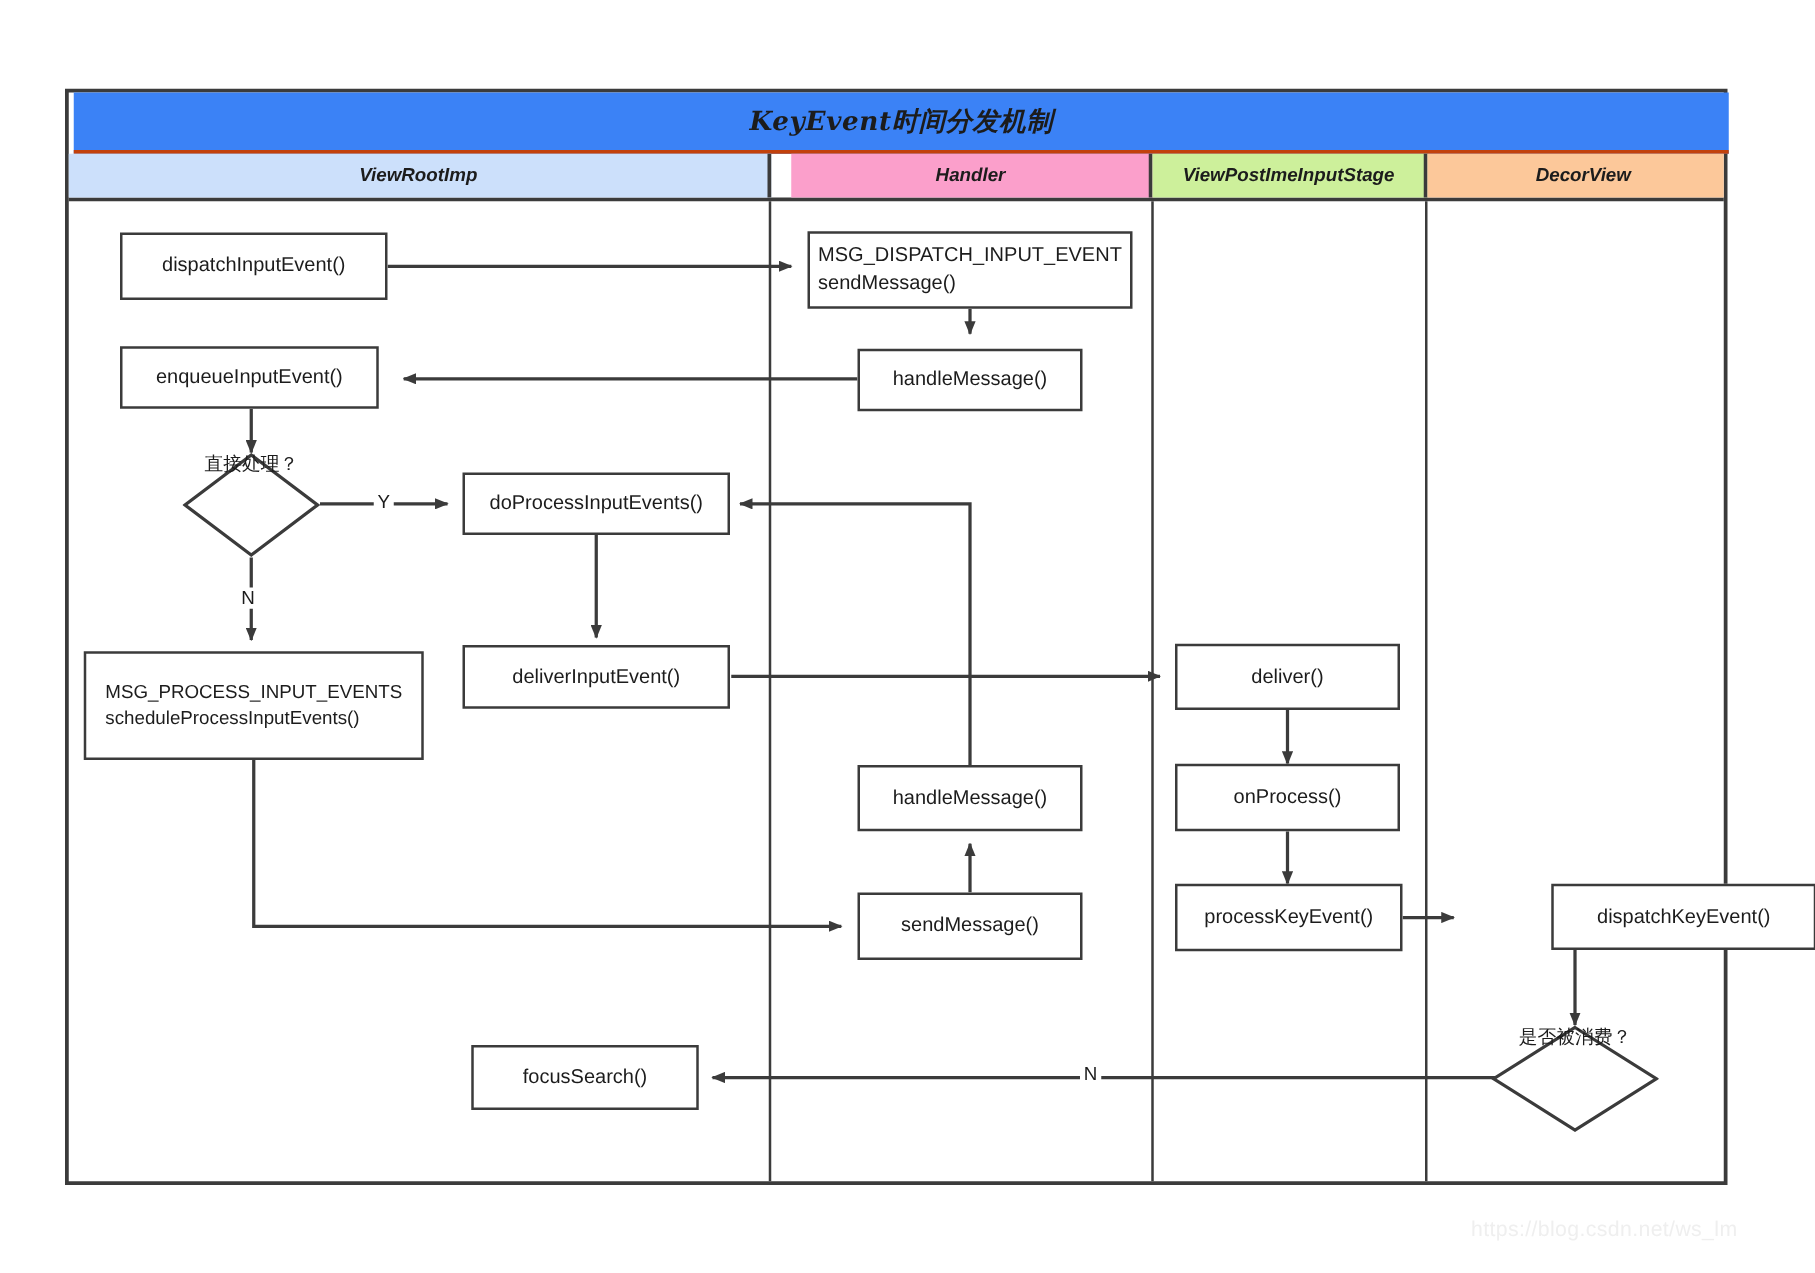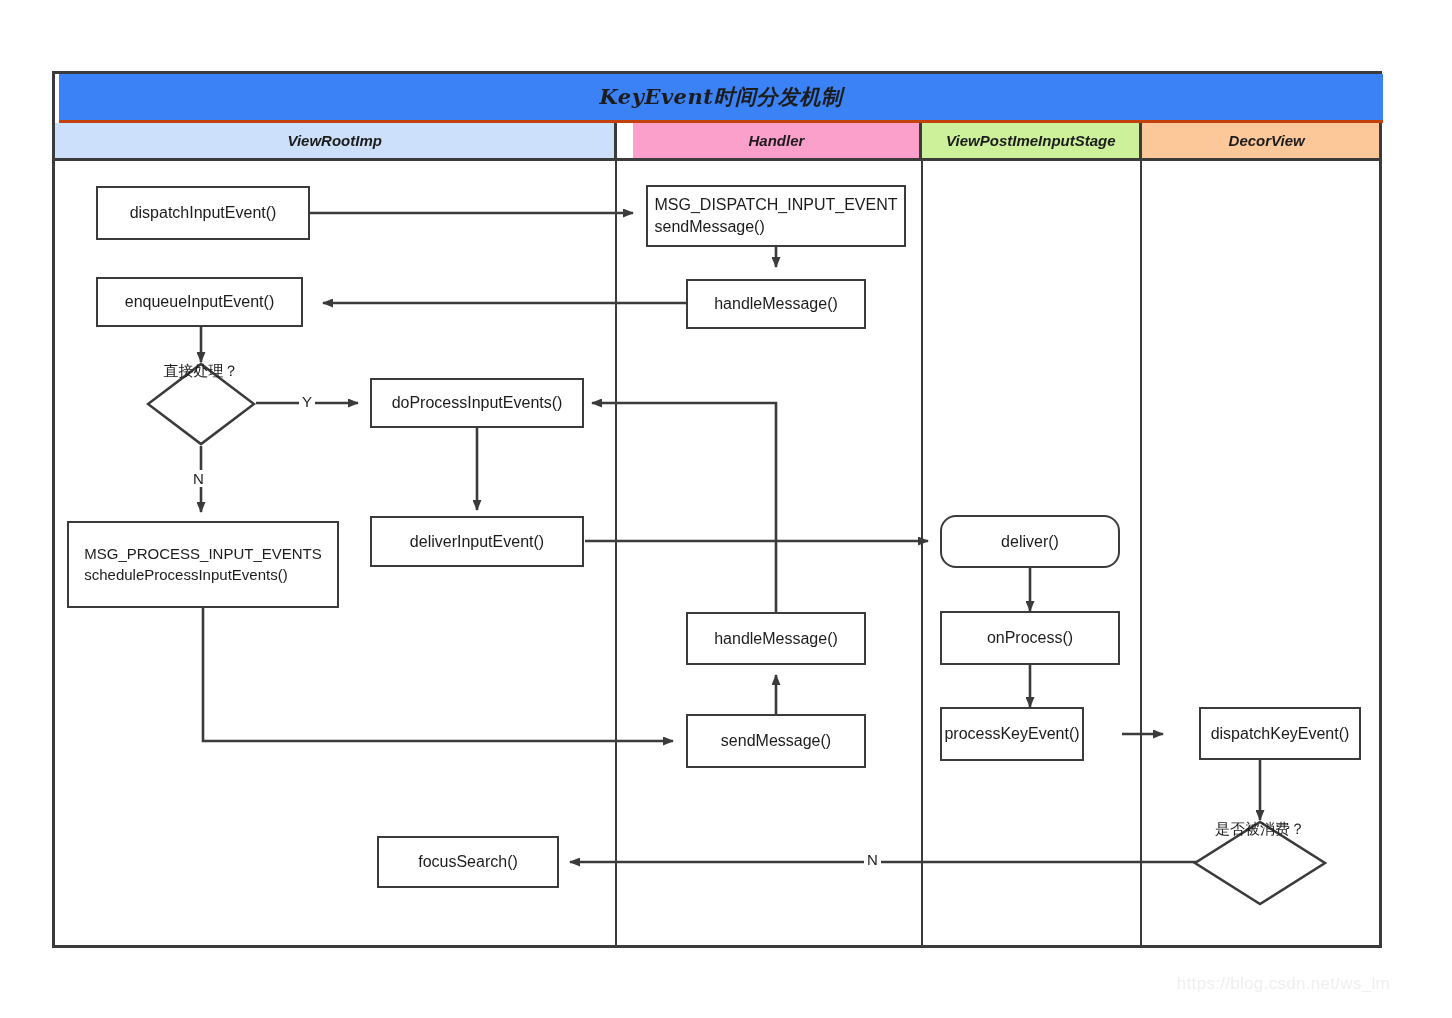--- a/index.html
+++ b/index.html
@@ -219,31 +219,31 @@
     <span class="dtext">直接处理？</span>
   </div>
 
   <div class="node" style="left:370px; top:378px; width:214px; height:50px;">doProcessInputEvents()</div>
 
   <div class="node" style="left:67px; top:521px; width:272px; height:87px; font-size:15px;">MSG_PROCESS_INPUT_EVENTS
 scheduleProcessInputEvents()</div>
 
   <div class="node" style="left:370px; top:516px; width:214px; height:51px;">deliverInputEvent()</div>
 
-  <div class="node" style="left:940px; top:515px; width:180px; height:53px;border-radius:16px;">deliver()</div>
+  <div class="node" style="left:940px; top:515px; width:180px; height:53px;">deliver()</div>
 
   <div class="node" style="left:686px; top:612px; width:180px; height:53px;">handleMessage()</div>
 
   <div class="node" style="left:940px; top:611px; width:180px; height:54px;">onProcess()</div>
 
   <div class="node" style="left:686px; top:714px; width:180px; height:54px;">sendMessage()</div>
 
-  <div class="node" style="left:940px; top:707px; width:144px; height:54px;">processKeyEvent()</div>
-
-  <div class="node" style="left:1199px; top:707px; width:162px; height:53px;">dispatchKeyEvent()</div>
+  <div class="node" style="left:940px; top:707px; width:182px; height:54px;">processKeyEvent()</div>
+
+  <div class="node" style="left:1241px; top:707px; width:212px; height:53px;">dispatchKeyEvent()</div>
 
   <div class="diamond-wrap" style="left:1193px; top:820px; width:134px; height:86px;">
     <svg width="134" height="86" viewBox="0 0 134 86">
       <polygon points="67,2 132,43 67,84 2,43" fill="#ffffff" stroke="#3b3b3b" stroke-width="2.6"></polygon>
     </svg>
     <span class="dtext">是否被消费？</span>
   </div>
 
   <div class="node" style="left:377px; top:836px; width:182px; height:52px;">focusSearch()</div>
 

